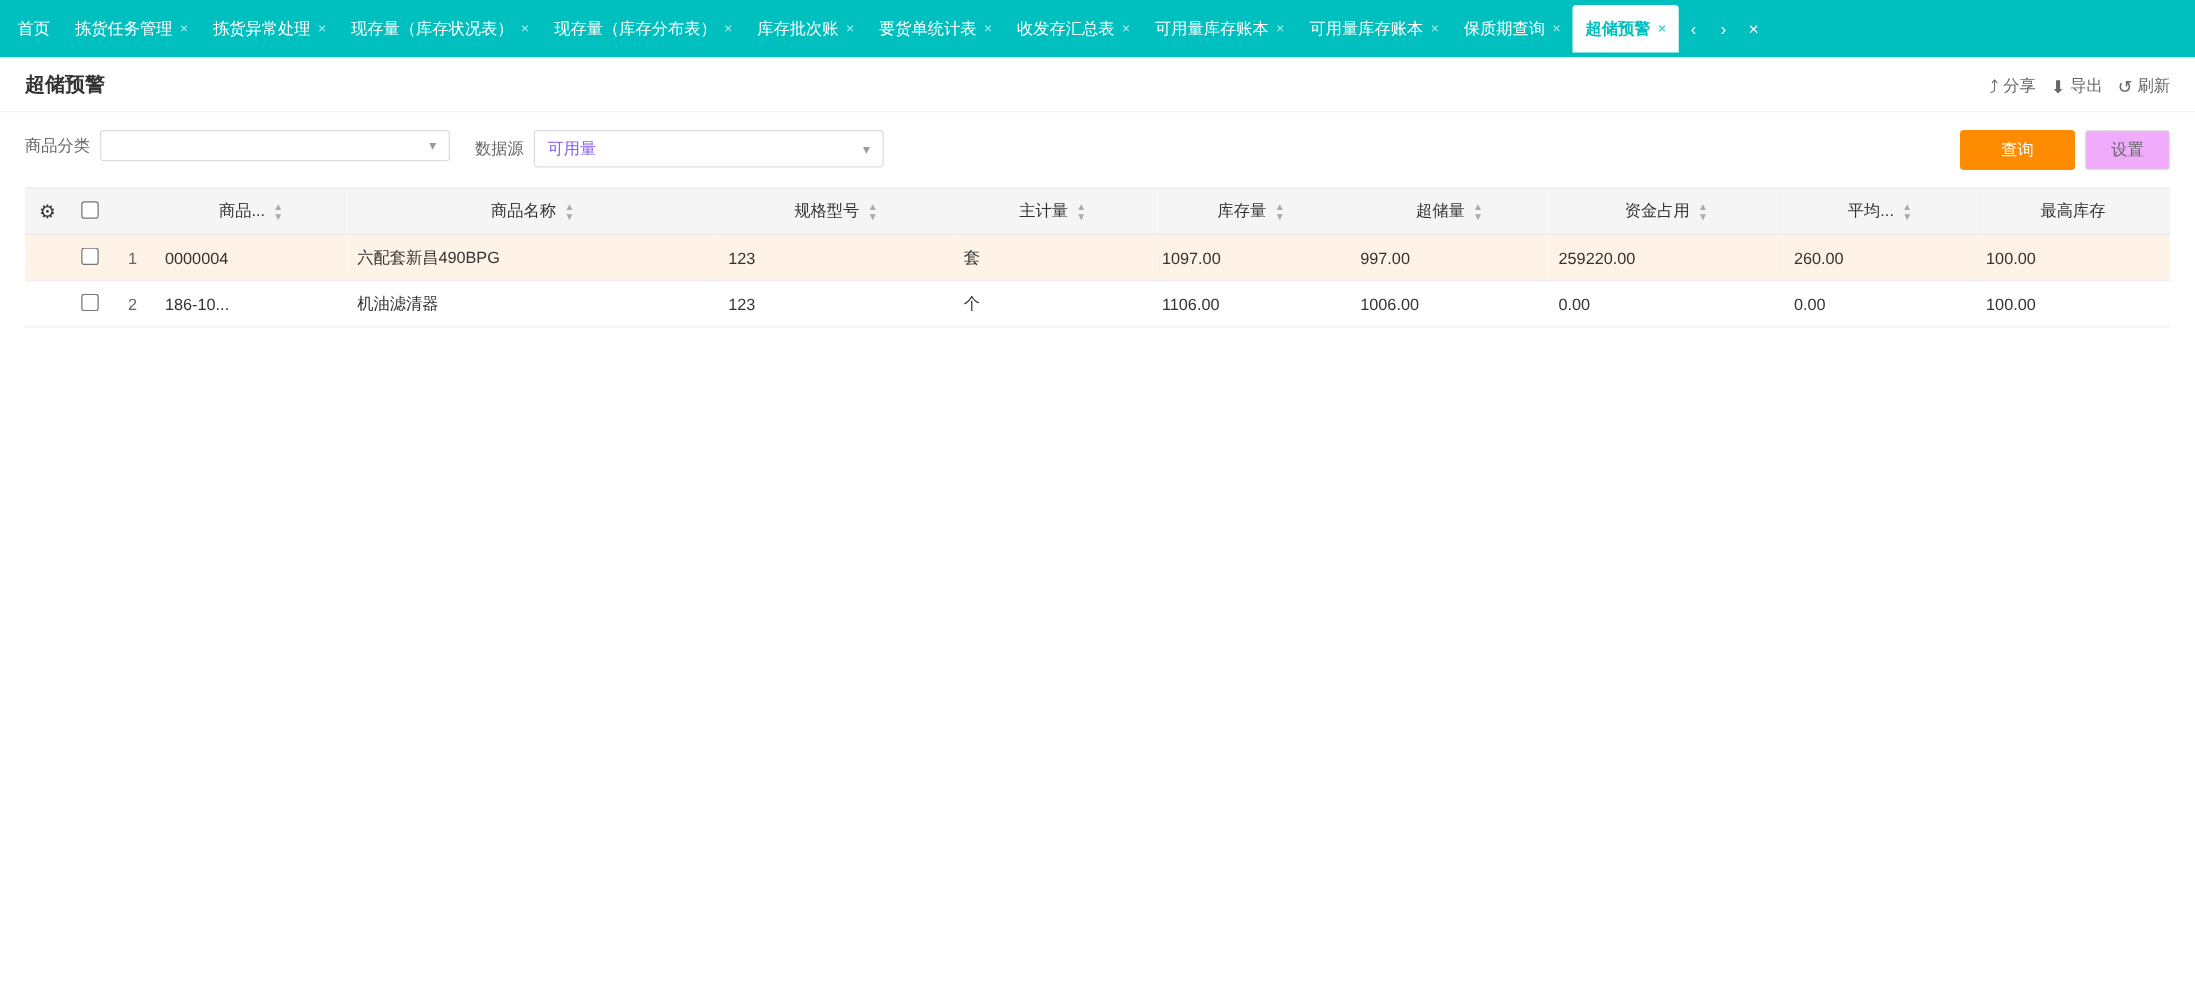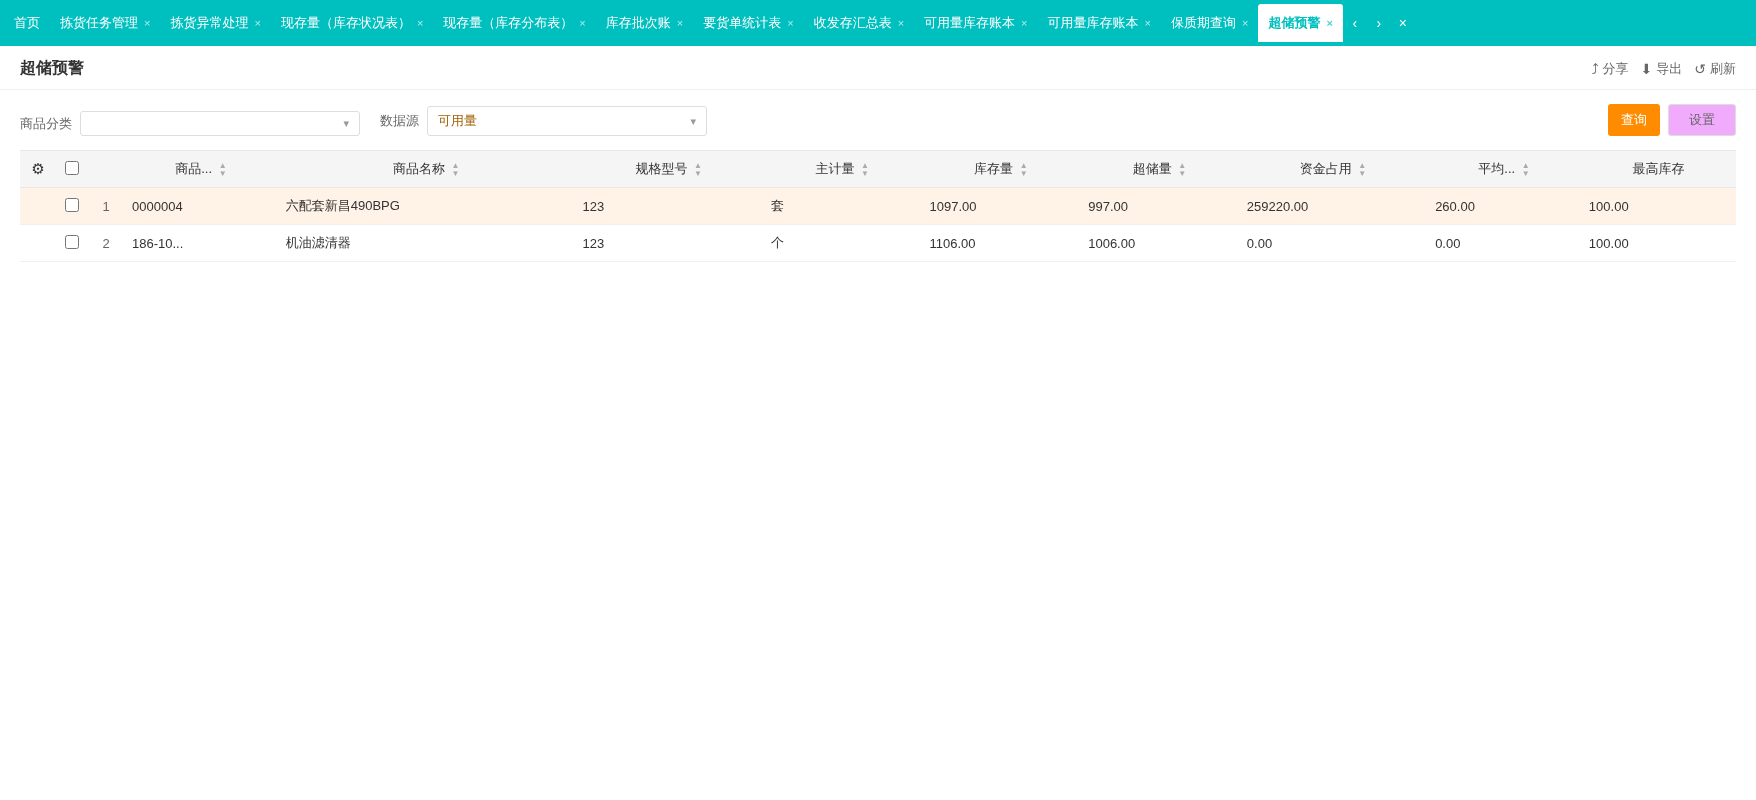--- a/index.html
+++ b/index.html
@@ -68,21 +68,21 @@
       align-items: center;
       gap: 4px;
       color: #666;
       cursor: pointer;
       font-size: 13px;
     }
 
     
     .filter-bar {
       display: flex;
-      align-items: flex-end;
+      align-items: flex-start;
       padding: 14px 20px;
       gap: 20px;
       background: #fff;
     }
     .filter-item {
       display: flex;
       align-items: center;
       gap: 8px;
     }
     .filter-label {
@@ -93,34 +93,34 @@
       display: flex;
       align-items: center;
       border: 1px solid #ddd;
       border-radius: 3px;
       padding: 5px 10px;
       min-width: 280px;
       background: #fff;
       cursor: pointer;
       justify-content: space-between;
     }
-    .filter-select-text { color: #a16207; font-family: Liberation Mono, monospace; }
+    .filter-select-text { color: #8b5cf6; font-family: Liberation Mono, monospace; }
     .filter-select-arrow { color: #999; font-size: 11px; }
 
     .filter-actions {
       margin-left: auto;
       display: flex;
       gap: 8px;
     }
     .btn-query {
       background: #ff8c00;
       color: #fff;
       border: none;
       border-radius: 3px;
-      padding: 6px 13px;
+      padding: 6px 33px;
       cursor: pointer;
       font-size: 13px;
     }
     .btn-settings {
       background: #f0abfc;
       color: #666;
       border: 1px solid #ddd;
       border-radius: 3px;
       padding: 6px 20px;
       cursor: pointer;

